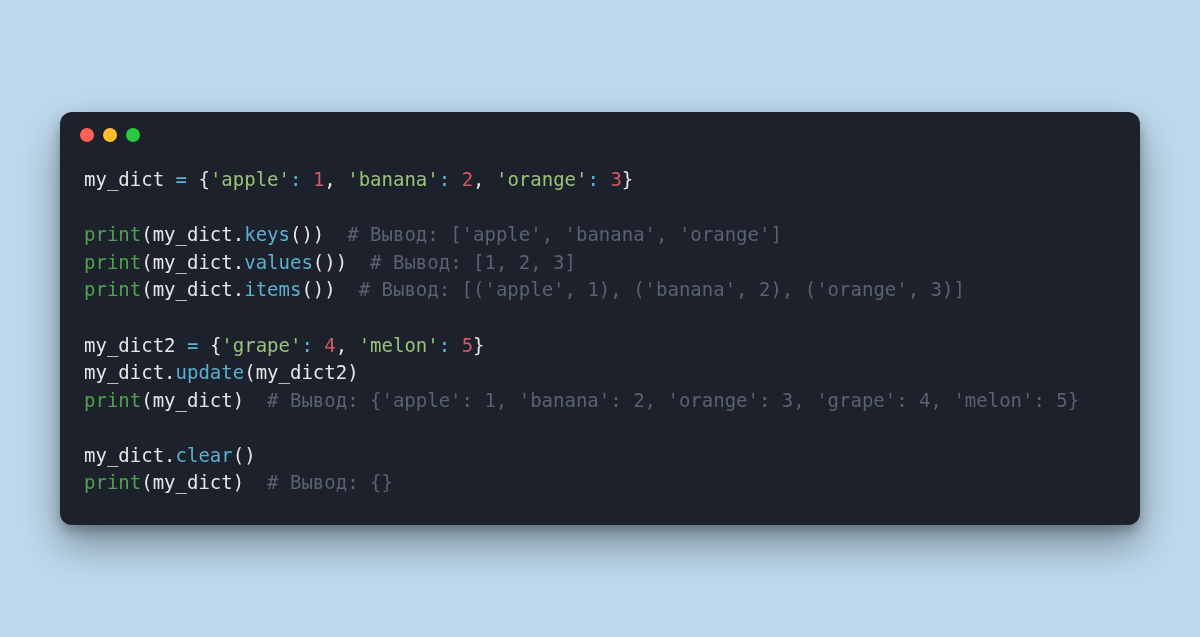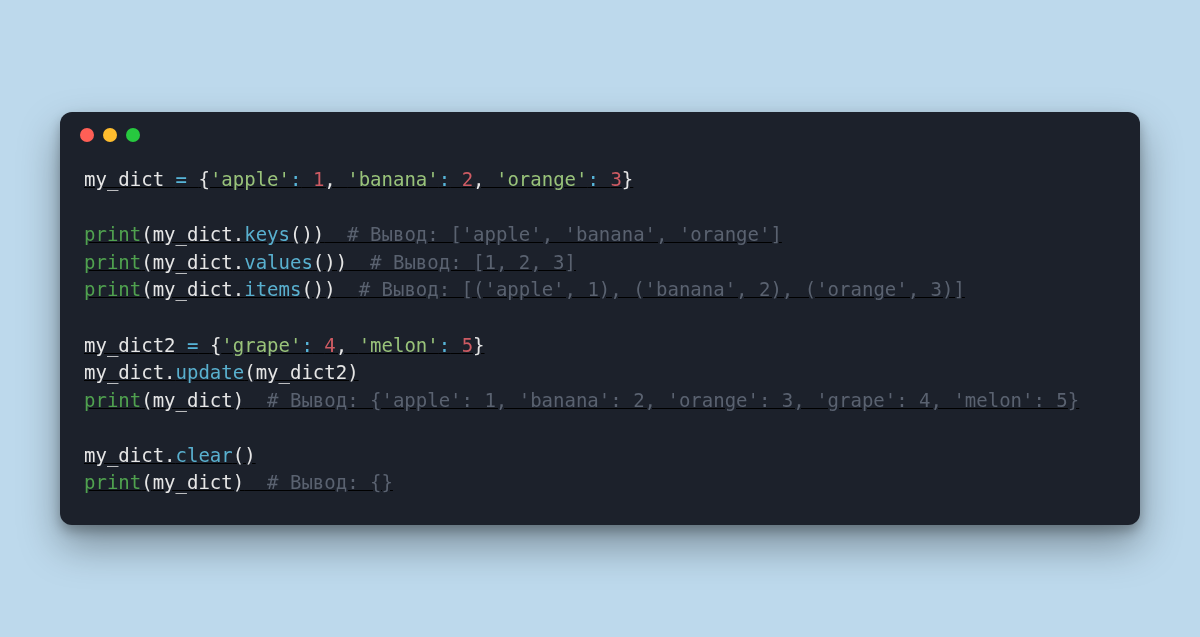--- a/index.html
+++ b/index.html
@@ -9,21 +9,20 @@
     height: 637px;
     background: #bdd9ec;
     font-family: ui-monospace, SFMono-Regular, Menlo, Monaco, Consolas, "Liberation Mono", monospace;
   }
   .stage {
     width: 1200px;
     height: 637px;
     display: flex;
     align-items: center;
     justify-content: center;
-    text-decoration: underline;
   }
   .window {
     width: 1080px;
     background: #1c212b;
     border-radius: 12px;
     box-shadow: 0 20px 40px rgba(0,0,0,0.35), 0 6px 12px rgba(0,0,0,0.25);
     overflow: hidden;
   }
   .titlebar {
     display: flex;

